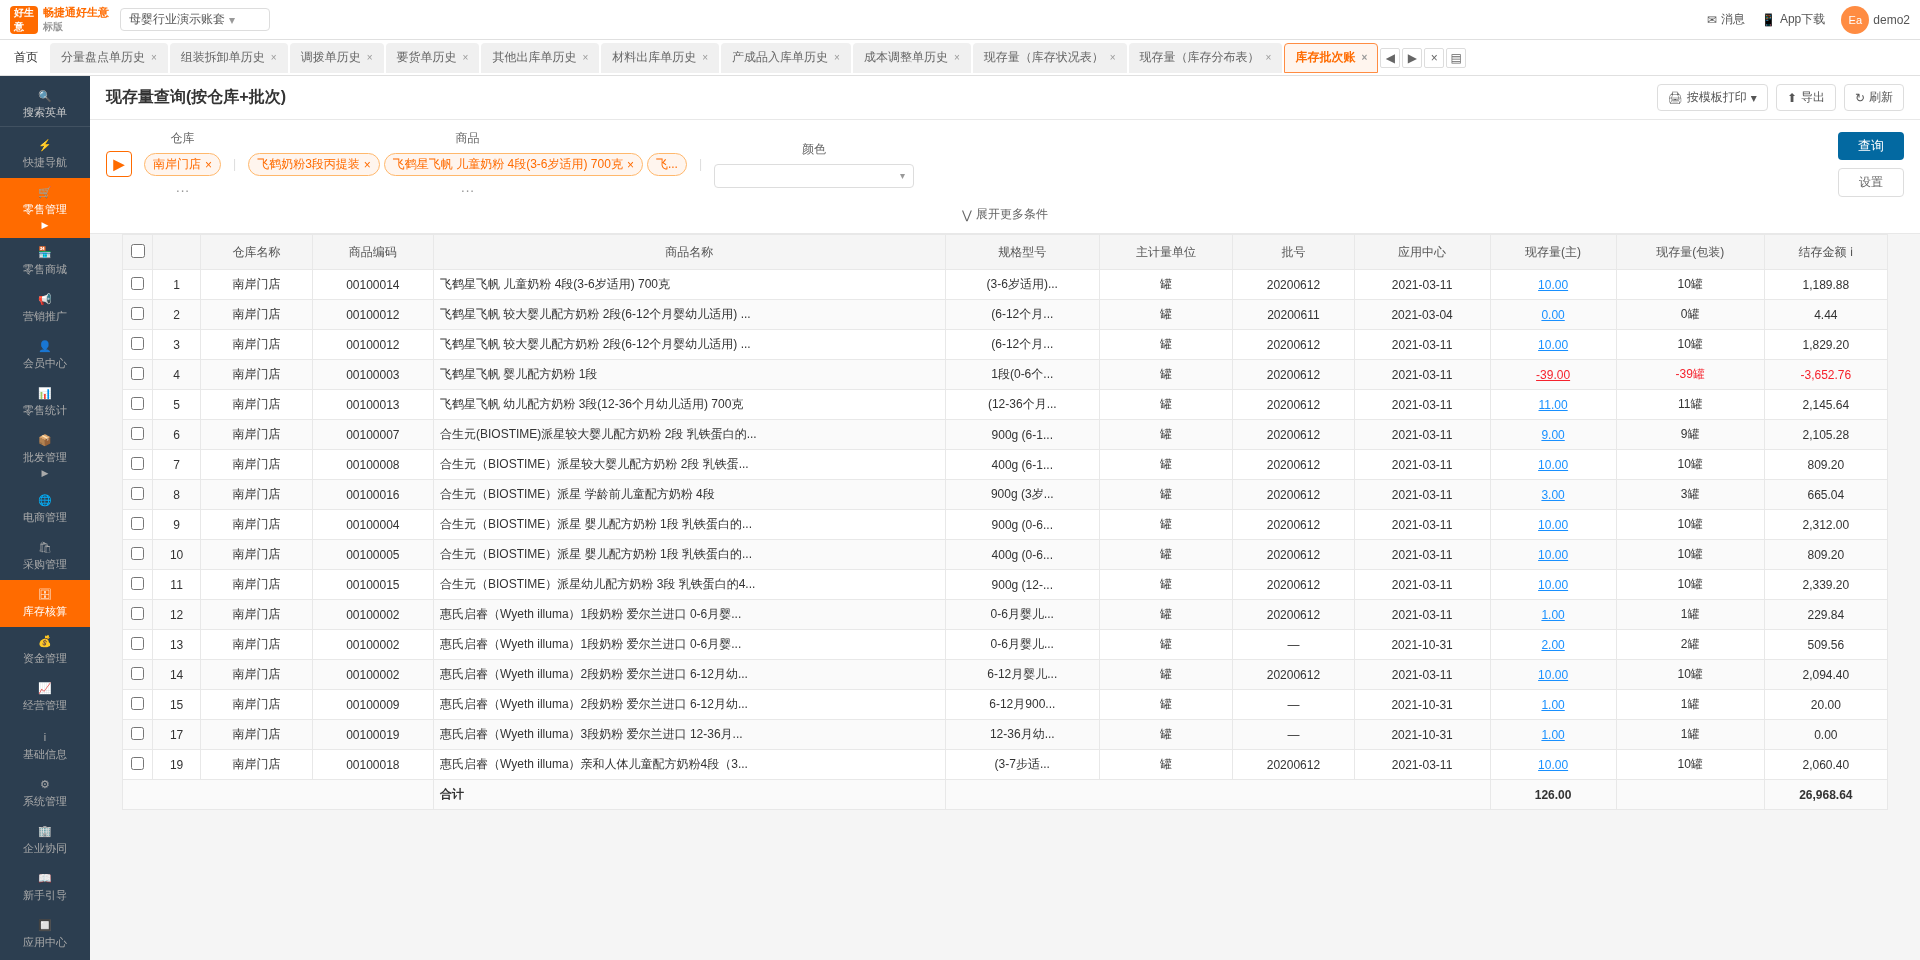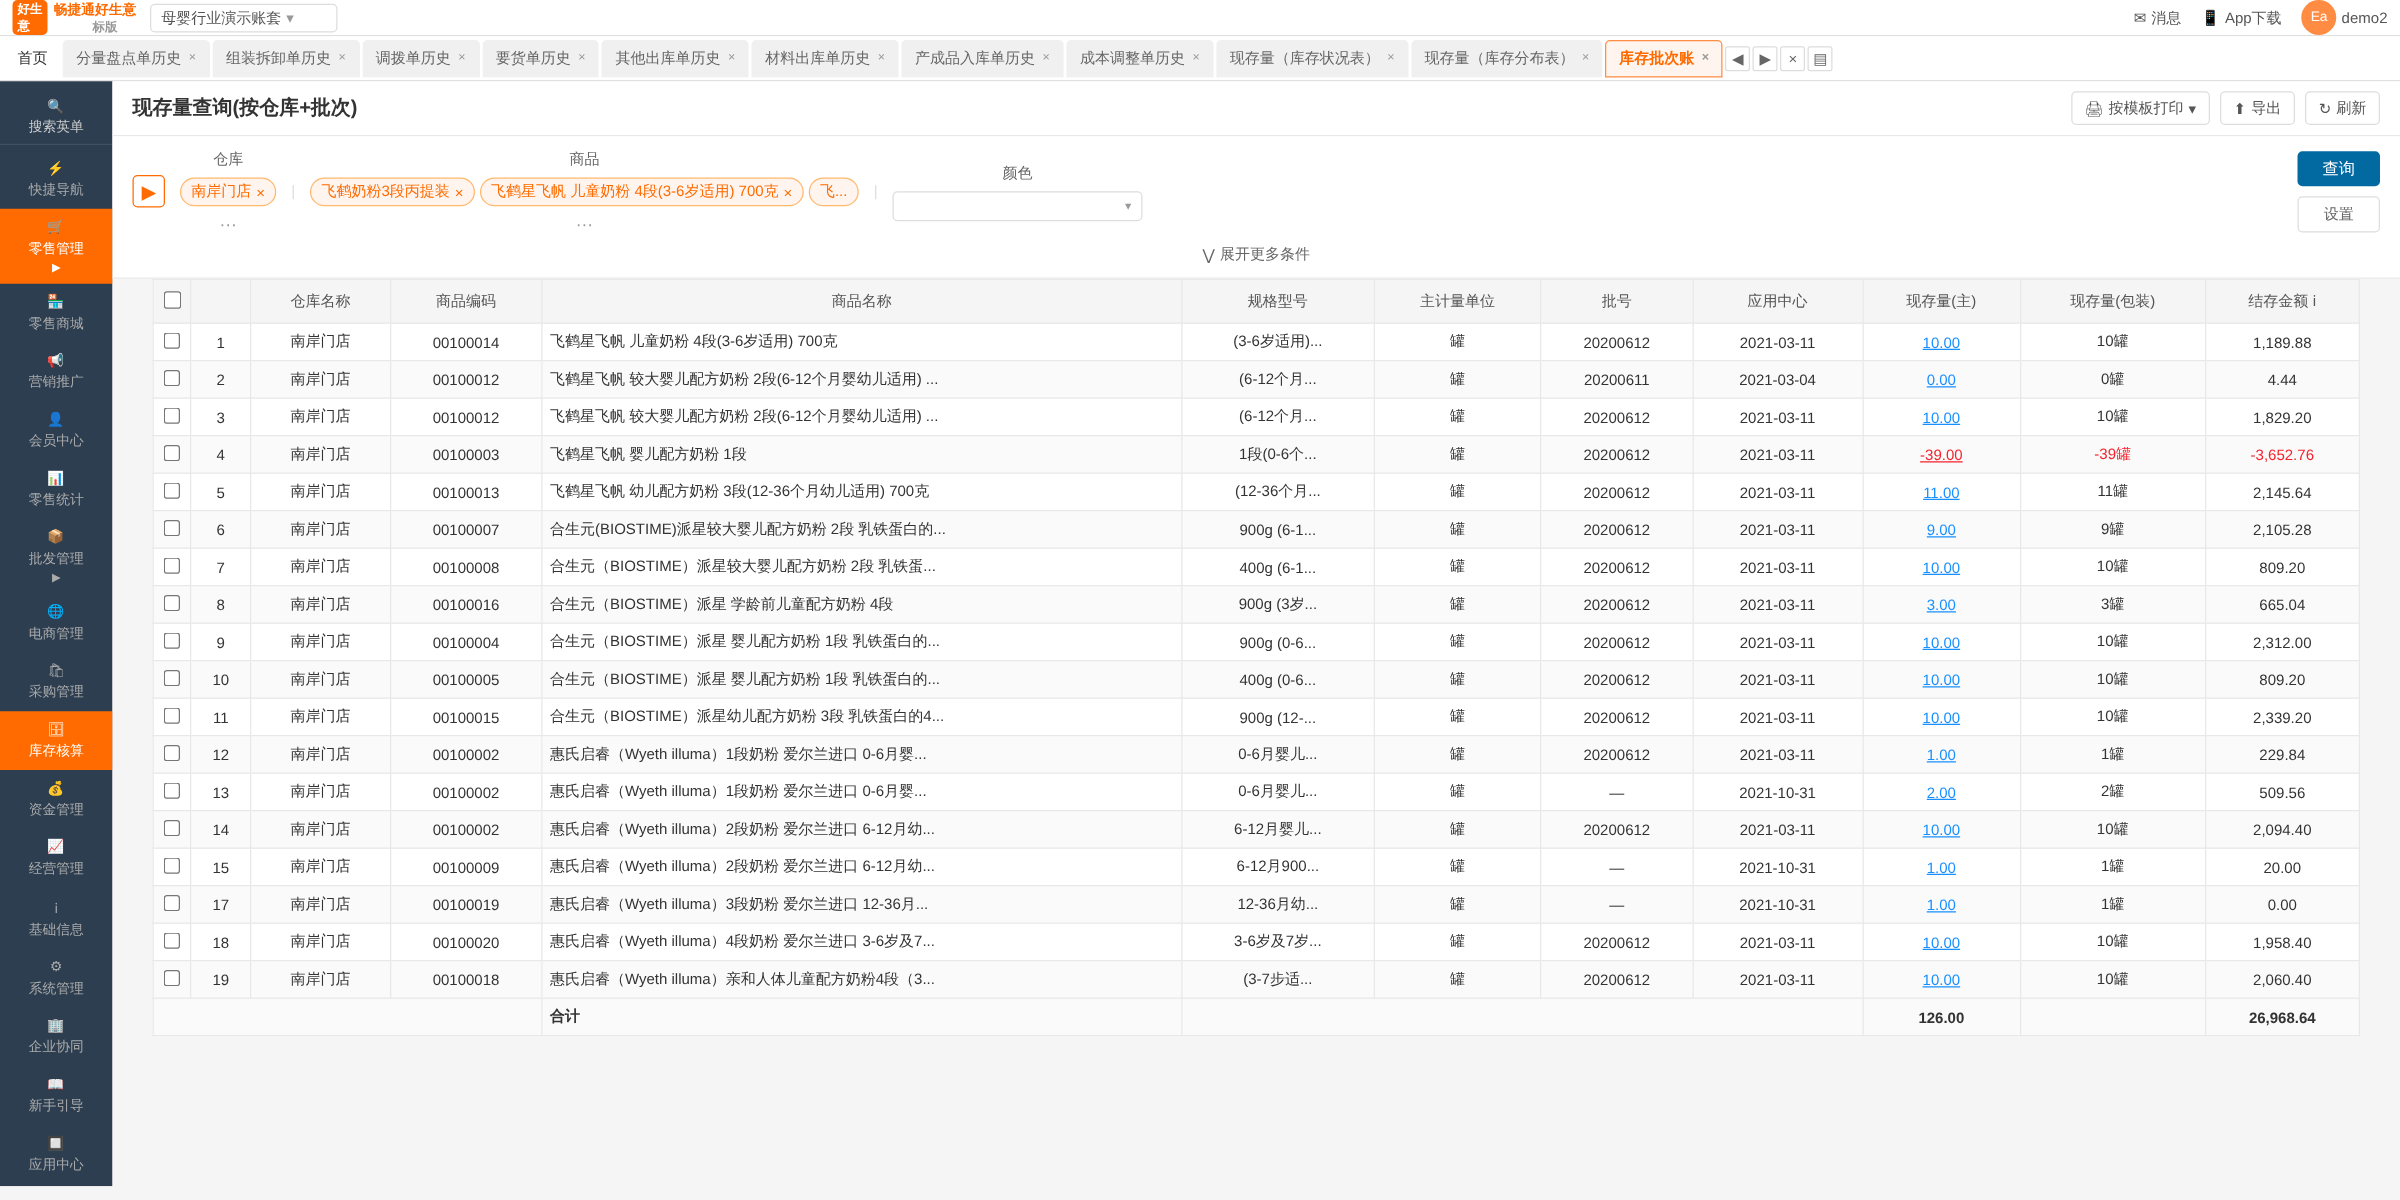--- a/index.html
+++ b/index.html
@@ -1,19 +1,19 @@
 <!DOCTYPE html>
 <html><head>
   <meta charset="utf-8">
   <style>
     * { box-sizing: border-box; margin: 0; padding: 0; }
     body { font-family: 'Microsoft YaHei', Arial, sans-serif; font-size: 12px; background: #f5f5f5; color: #333; overflow: hidden; }
 
     
-    .top-bar { height: 29px; background: #fff; display: flex; align-items: center; padding: 0 10px; border-bottom: 1px solid #e0e0e0; gap: 10px; }
+    .top-bar { height: 40px; background: #fff; display: flex; align-items: center; padding: 0 10px; border-bottom: 1px solid #e0e0e0; gap: 10px; }
     .logo-area { display: flex; align-items: center; gap: 5px; font-size: 13px; font-weight: bold; color: #ff6b00; min-width: 100px; }
     .logo-icon { width: 28px; height: 28px; background: #ff6b00; border-radius: 4px; display: flex; align-items: center; justify-content: center; color: #fff; font-size: 10px; }
     .workspace-selector { display: flex; align-items: center; gap: 4px; border: 1px solid #ddd; border-radius: 4px; padding: 2px 8px; font-size: 12px; color: #555; cursor: pointer; min-width: 150px; }
     .top-right { margin-left: auto; display: flex; align-items: center; gap: 16px; font-size: 12px; color: #555; }
     .top-right-item { display: flex; align-items: center; gap: 4px; cursor: pointer; }
     .avatar { width: 28px; height: 28px; background: #ff8c42; border-radius: 50%; display: flex; align-items: center; justify-content: center; color: #fff; font-size: 11px; }
 
     
     .tab-bar { height: 36px; background: #fff; display: flex; align-items: center; padding: 0 4px; border-bottom: 1px solid #e0e0e0; overflow: hidden; gap: 2px; }
     .tab { height: 30px; padding: 0 10px; display: flex; align-items: center; gap: 4px; border-radius: 4px 4px 0 0; font-size: 12px; cursor: pointer; white-space: nowrap; border: 1px solid transparent; background: #f0f0f0; color: #666; }
@@ -71,21 +71,21 @@
     .check-all { width: 14px; height: 14px; cursor: pointer; }
   </style>
 </head>
 <body>
 
 <div class="top-bar">
   <div class="logo-area">
     <div class="logo-icon">好生<br>意</div>
     <div>
       <div style="font-size:11px;">畅捷通好生意</div>
-      <div style="font-size:10px;color:#999;margin-left:31px;">标版</div>
+      <div style="font-size:10px;color:#999;">标版</div>
     </div>
   </div>
   <div class="workspace-selector">
     <span>母婴行业演示账套</span>
     <span style="color:#999;">▾</span>
   </div>
   <div class="top-right">
     <div class="top-right-item">
       <span>✉</span>
       <span>消息</span>
@@ -548,34 +548,20 @@
       <td>12-36月幼...</td>
       <td>罐</td>
       <td>—</td>
       <td>2021-10-31</td>
       <td class="td-link">1.00</td>
       <td class="">1罐</td>
       <td class="">0.00</td>
     </tr>
             <tr>
       <td><input type="checkbox" style=""></td>
-      <td>18</td>
-      <td>南岸门店</td>
-      <td>00100020</td>
-      <td class="td-left" style="max-width:280px;overflow:hidden;text-overflow:ellipsis;">惠氏启睿（Wyeth illuma）4段奶粉 爱尔兰进口 3-6岁及7...</td>
-      <td>3-6岁及7岁...</td>
-      <td>罐</td>
-      <td>20200612</td>
-      <td>2021-03-11</td>
-      <td class="td-link">10.00</td>
-      <td class="">10罐</td>
-      <td class="">1,958.40</td>
-    </tr>
-            <tr>
-      <td><input type="checkbox" style=""></td>
       <td>19</td>
       <td>南岸门店</td>
       <td>00100018</td>
       <td class="td-left" style="max-width:280px;overflow:hidden;text-overflow:ellipsis;">惠氏启睿（Wyeth illuma）亲和人体儿童配方奶粉4段（3...</td>
       <td>(3-7步适...</td>
       <td>罐</td>
       <td>20200612</td>
       <td>2021-03-11</td>
       <td class="td-link">10.00</td>
       <td class="">10罐</td>

